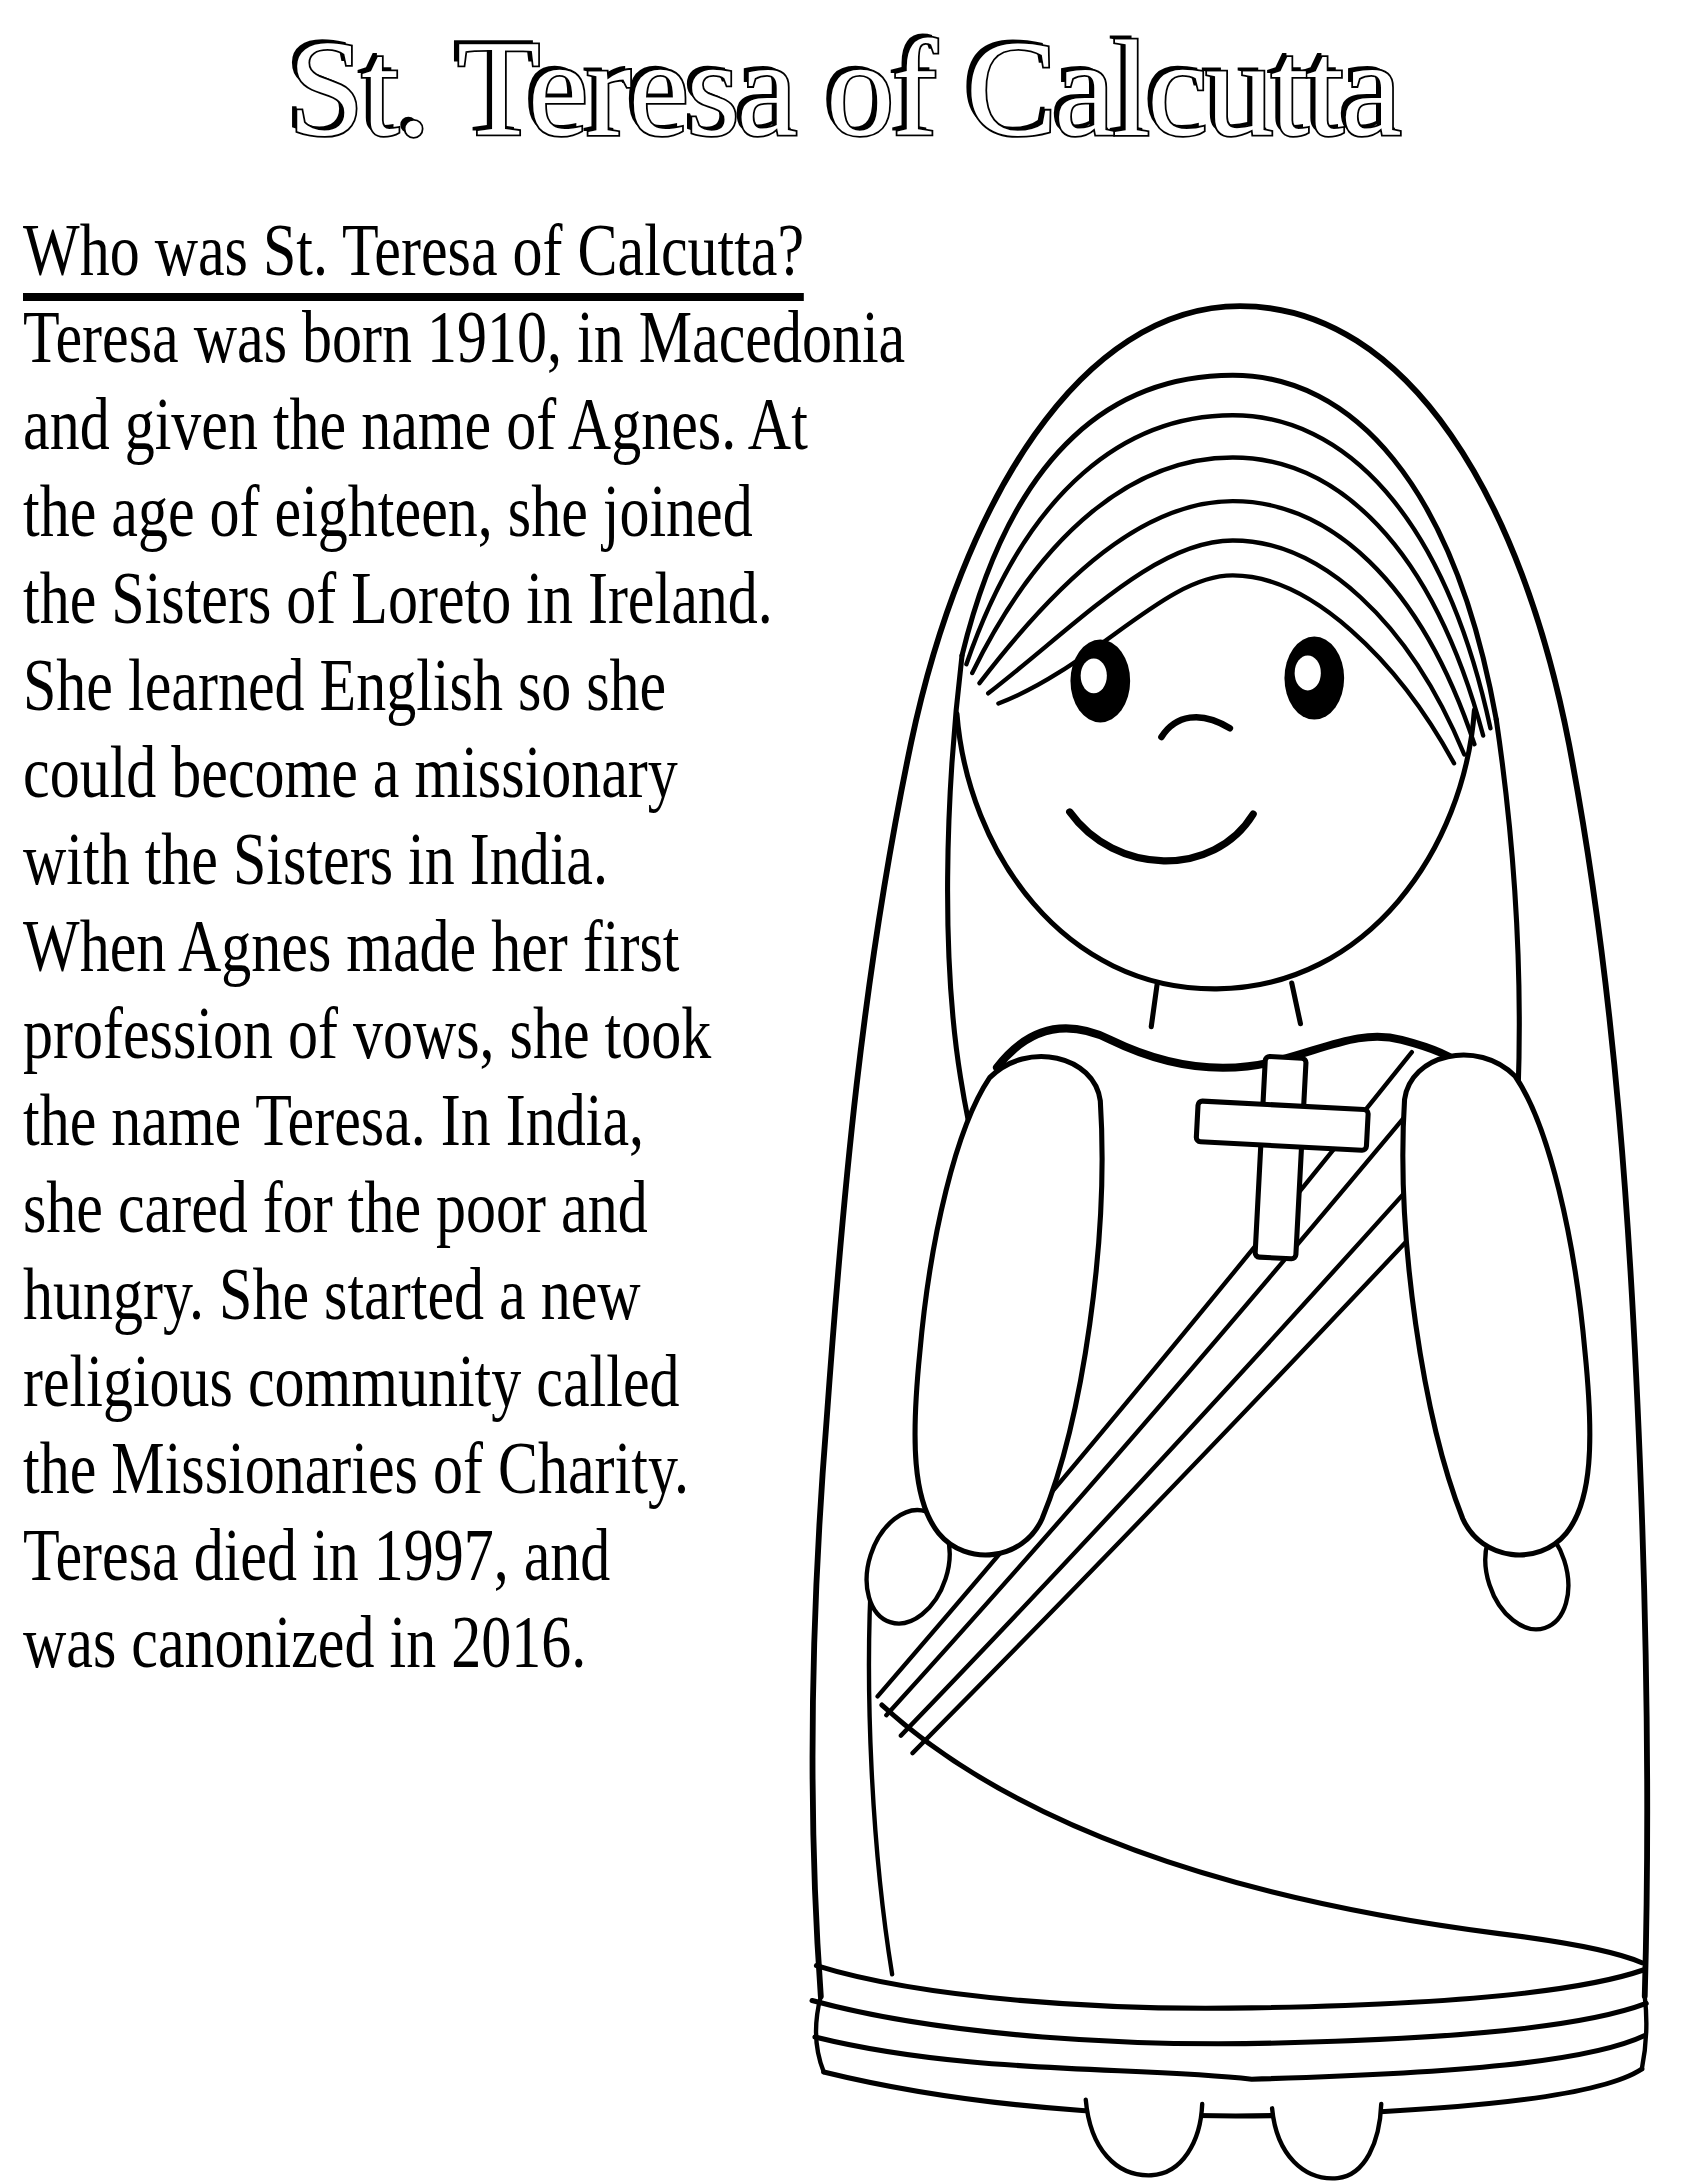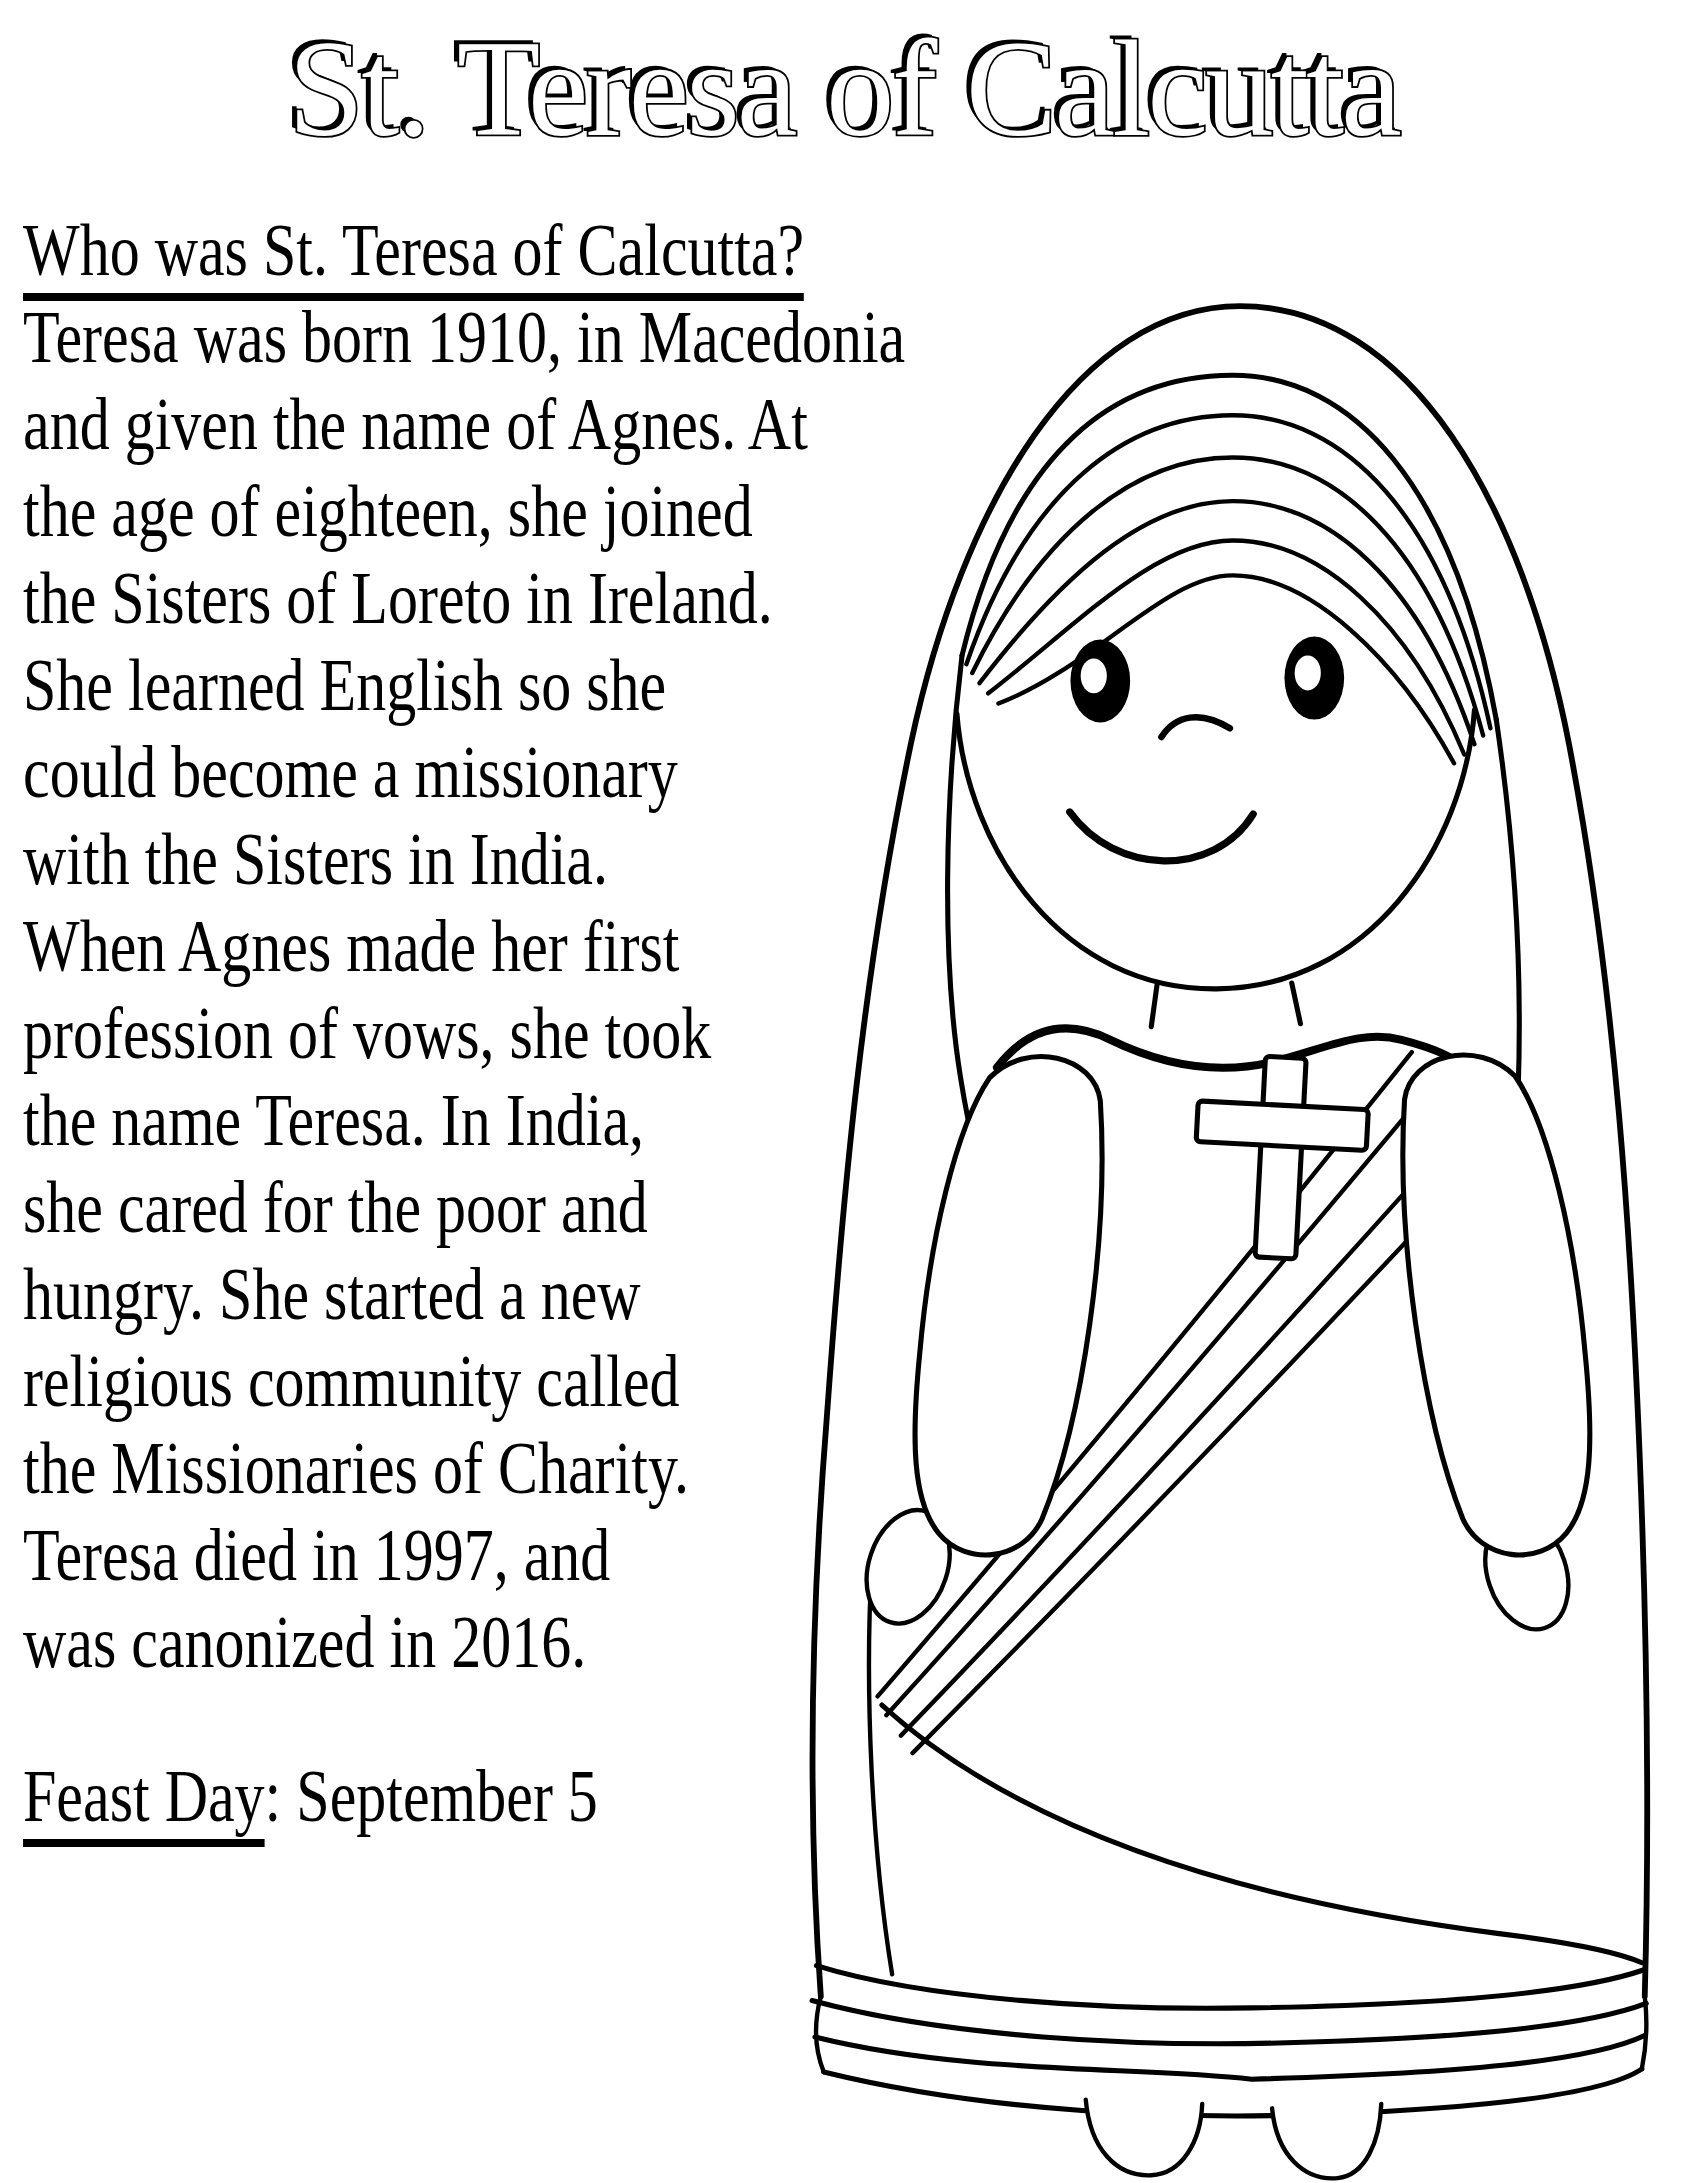--- a/index.html
+++ b/index.html
@@ -62,23 +62,20 @@
         <div class="tline">the name Teresa. In India,</div>
         <div class="tline">she cared for the poor and</div>
         <div class="tline">hungry. She started a new</div>
         <div class="tline">religious community called</div>
         <div class="tline">the Missionaries of Charity.</div>
         <div class="tline">Teresa died in 1997, and</div>
         <div class="tline">was canonized in 2016.</div>
       </div>
   </div>
 
-  <div class="feast-block">
-    <div class="tline"><span class="u">Feast Day</span><span>: September 5</span></div>
-  </div>
 
 
   <svg class="figure" viewBox="1050 380 1268 2620" fill="none" stroke="#000" stroke-linecap="round" stroke-linejoin="round" aria-hidden="true">
 
     <g>
       <path stroke-width="8" d="M 1128,2742
         C 1112,2520 1112,2250 1136,1950
         C 1158,1645 1185,1340 1252,1020
         C 1322,690 1485,420 1704,420
         C 1938,420 2092,692 2156,1022

